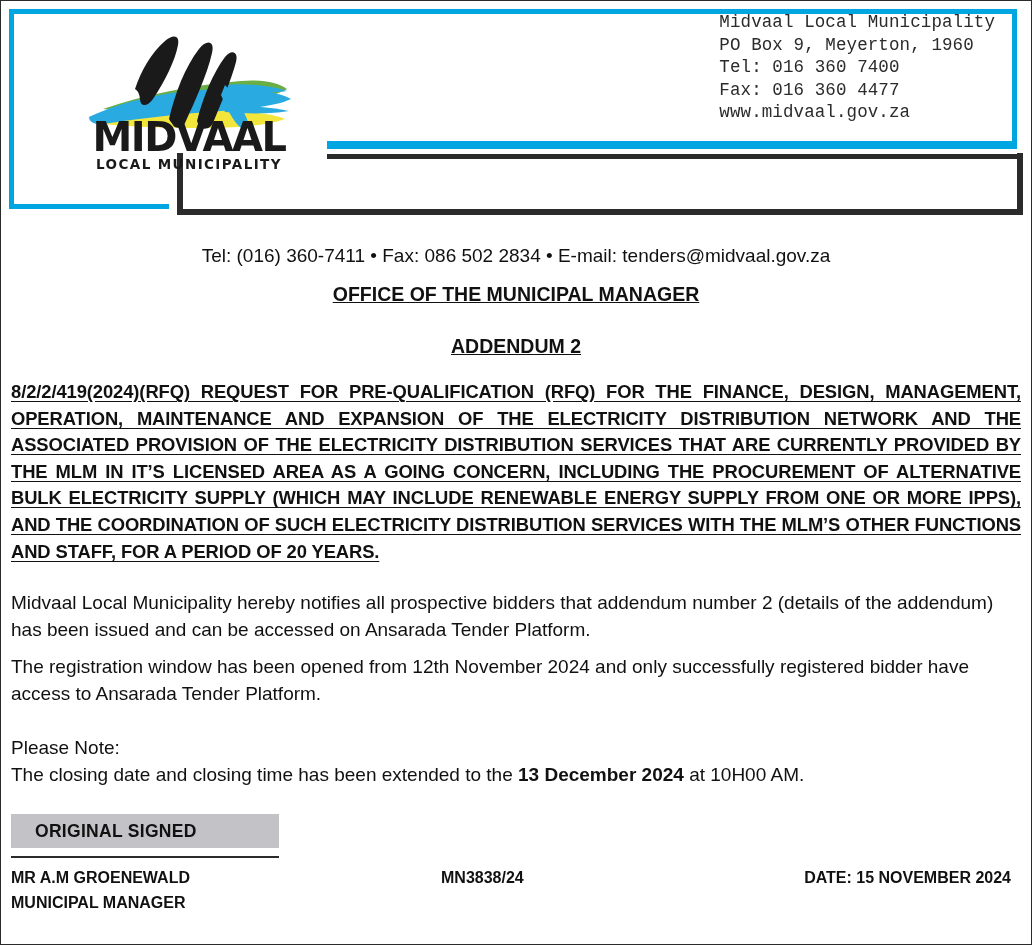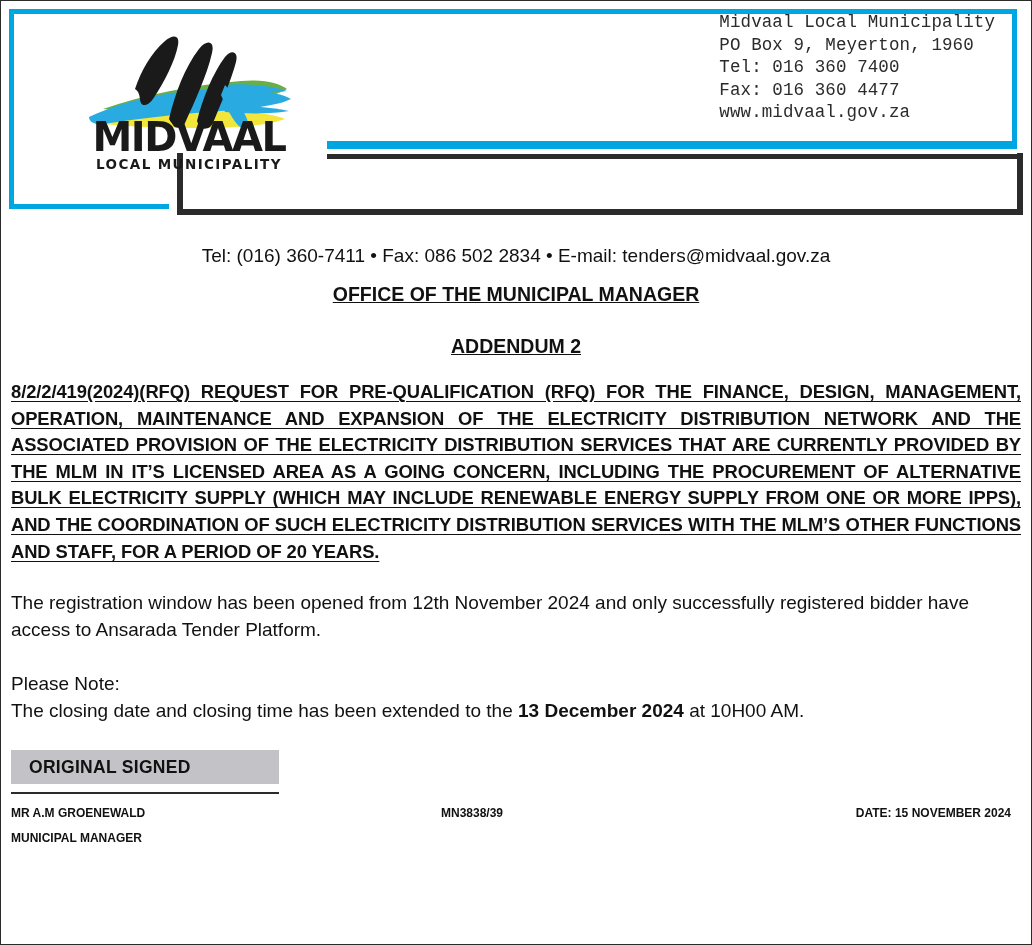--- a/index.html
+++ b/index.html
@@ -154,39 +154,39 @@
   .bold { font-weight: bold; }
 
   
   .sig-area { margin-top: 26px; }
   .original-signed {
     background: #C2C2C7;
     width: 268px;
     height: 34px;
     display: flex;
     align-items: center;
-    padding-left: 18px;
+    padding-left: 24px;
     box-sizing: border-box;
     font-weight: bold;
     font-size: 17.5px;
     color: #111;
     letter-spacing: 0.3px;
   }
   .sig-rule {
     width: 268px;
     height: 2px;
     background: #2b2b2b;
     margin-top: 8px;
   }
   .sig-row {
     display: flex;
     align-items: flex-start;
     margin-top: 7px;
     font-weight: bold;
-    font-size: 12px;
+    font-size: 16px;
     line-height: 25px;
     color: #111;
   }
   .sig-name-col { width: 430px; }
   .sig-ref-col { width: 270px; text-align: left; }
   .sig-date-col { flex: 1; text-align: right; padding-right: 10px; }
 </style>
 </head>
 <body>
 
@@ -240,38 +240,39 @@
     <div class="center-line bold-ul">OFFICE OF THE MUNICIPAL MANAGER</div>
 
     <div class="spacer-14"></div>
 
     <div class="center-line bold-ul">ADDENDUM 2</div>
 
     <div class="tender-title">8/2/2/419(2024)(RFQ) REQUEST FOR PRE-QUALIFICATION (RFQ) FOR THE FINANCE, DESIGN, MANAGEMENT, OPERATION, MAINTENANCE AND EXPANSION OF THE ELECTRICITY DISTRIBUTION NETWORK AND THE ASSOCIATED PROVISION OF THE ELECTRICITY DISTRIBUTION SERVICES THAT ARE CURRENTLY PROVIDED BY THE MLM IN IT’S LICENSED AREA AS A GOING CONCERN, INCLUDING THE PROCUREMENT OF ALTERNATIVE BULK ELECTRICITY SUPPLY (WHICH MAY INCLUDE RENEWABLE ENERGY SUPPLY FROM ONE OR MORE IPPS), AND THE COORDINATION OF SUCH ELECTRICITY DISTRIBUTION SERVICES WITH THE MLM’S OTHER FUNCTIONS AND STAFF, FOR A PERIOD OF 20 YEARS.</div>
 
     <div class="spacer-24"></div>
 
+    <p class="para">Midvaal Local Municipality hereby notifies all prospective bidders that addendum number 2 (details of the addendum) has been issued and can be accessed on Ansarada Tender Platform.</p>
 
     <p class="para">The registration window has been opened from 12th November 2024 and only successfully registered bidder have access to Ansarada Tender Platform.</p>
 
     <div class="note-block">
       <p class="para">Please Note:</p>
       <p class="para"><span>The closing date and closing time has been extended to the </span><span class="bold">13 December 2024</span><span> at 10H00 AM.</span></p>
     </div>
 
     <div class="sig-area">
 
       <div class="original-signed">ORIGINAL SIGNED</div>
 
       <div class="sig-rule"></div>
 
       <div class="sig-row">
         <div class="sig-name-col">
           <div>MR A.M GROENEWALD</div>
           <div>MUNICIPAL MANAGER</div>
         </div>
-        <div class="sig-ref-col">MN3838/39</div>
+        <div class="sig-ref-col">MN3838/24</div>
         <div class="sig-date-col">DATE: 15 NOVEMBER 2024</div>
       </div>
     </div>
 
   </div>
 </div>
 
 </body></html>

